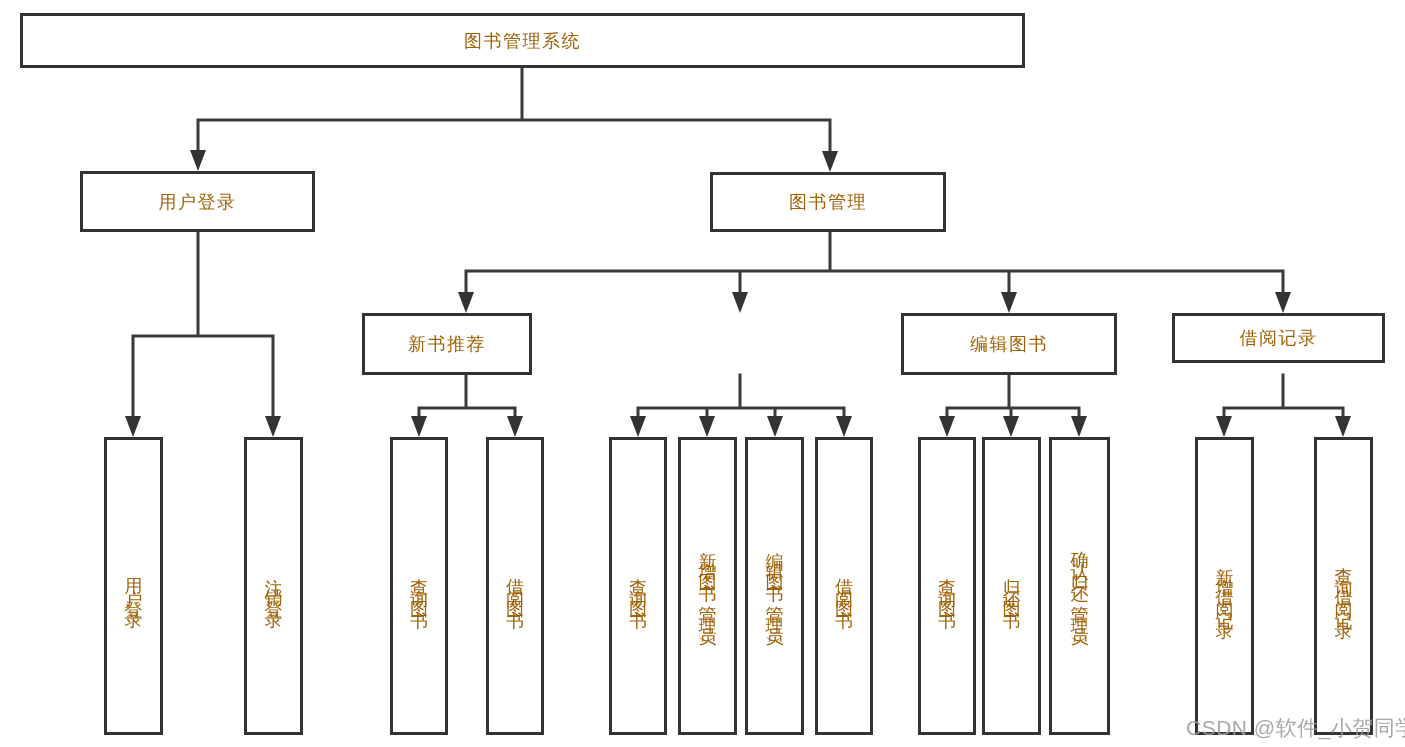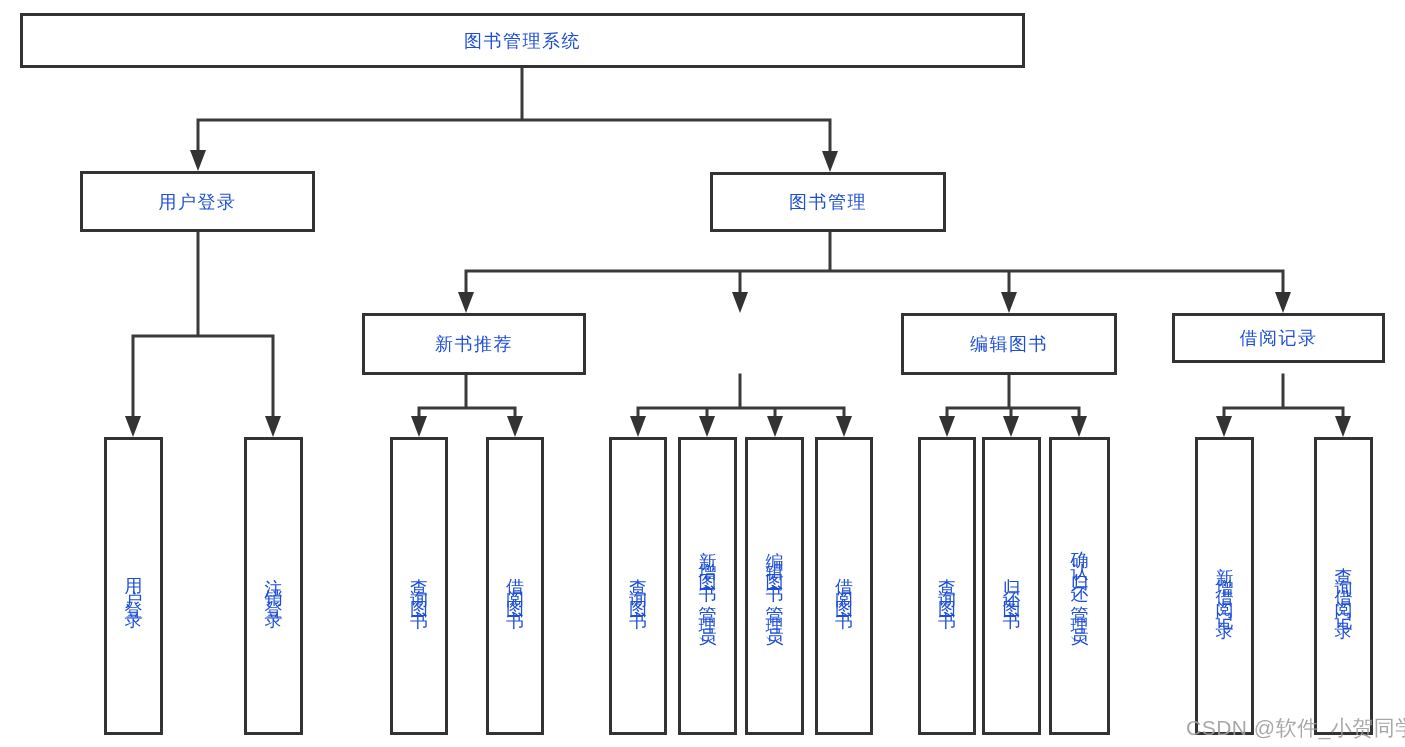--- a/index.html
+++ b/index.html
@@ -18,21 +18,21 @@
     width: 1405px;
     height: 747px;
   }
   .box {
     position: absolute;
     background: #ffffff;
     border: 3px solid #333333;
     display: flex;
     align-items: center;
     justify-content: center;
-    color: #1d4ed8;
+    color: #a16207;
   }
   .hbox span {
     font-size: 18px;
     letter-spacing: 1.5px;
     white-space: nowrap;
   }
   .vbox span {
     writing-mode: vertical-lr;
     text-orientation: mixed;
     font-size: 18px;
@@ -125,21 +125,21 @@
     <span>图书管理系统</span>
   </div>
 
   <div class="box hbox" style="left:80px;top:171px;width:235px;height:61px">
     <span>用户登录</span>
   </div>
   <div class="box hbox" style="left:710px;top:172px;width:236px;height:60px">
     <span>图书管理</span>
   </div>
 
-  <div class="box hbox" style="left:362px;top:313px;width:224px;height:62px">
+  <div class="box hbox" style="left:362px;top:313px;width:170px;height:62px">
     <span>新书推荐</span>
   </div>
   <div class="box hbox" style="left:901px;top:313px;width:216px;height:62px">
     <span>编辑图书</span>
   </div>
   <div class="box hbox" style="left:1172px;top:313px;width:213px;height:50px">
     <span>借阅记录</span>
   </div>
 
   <div class="box vbox" style="left:104px;top:437px;width:59px;height:298px">

